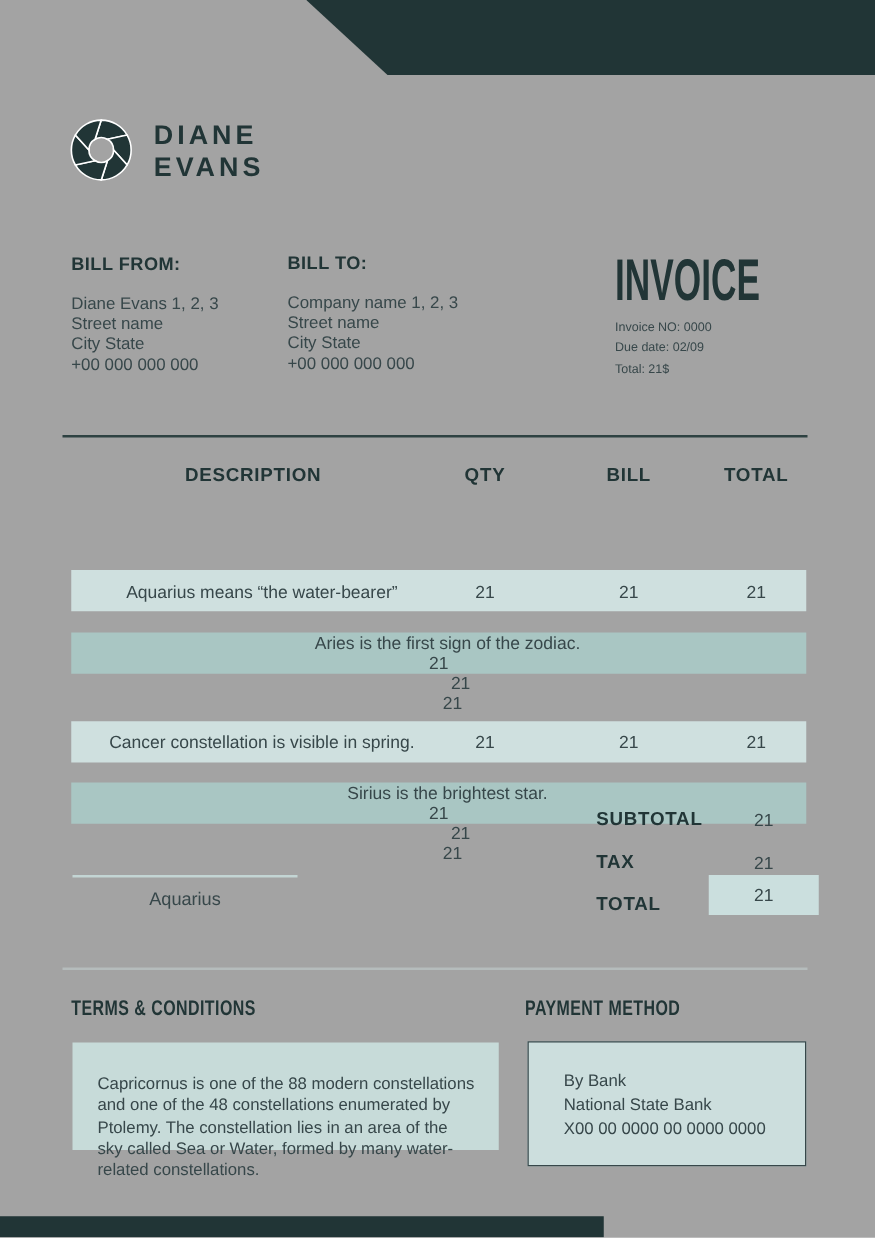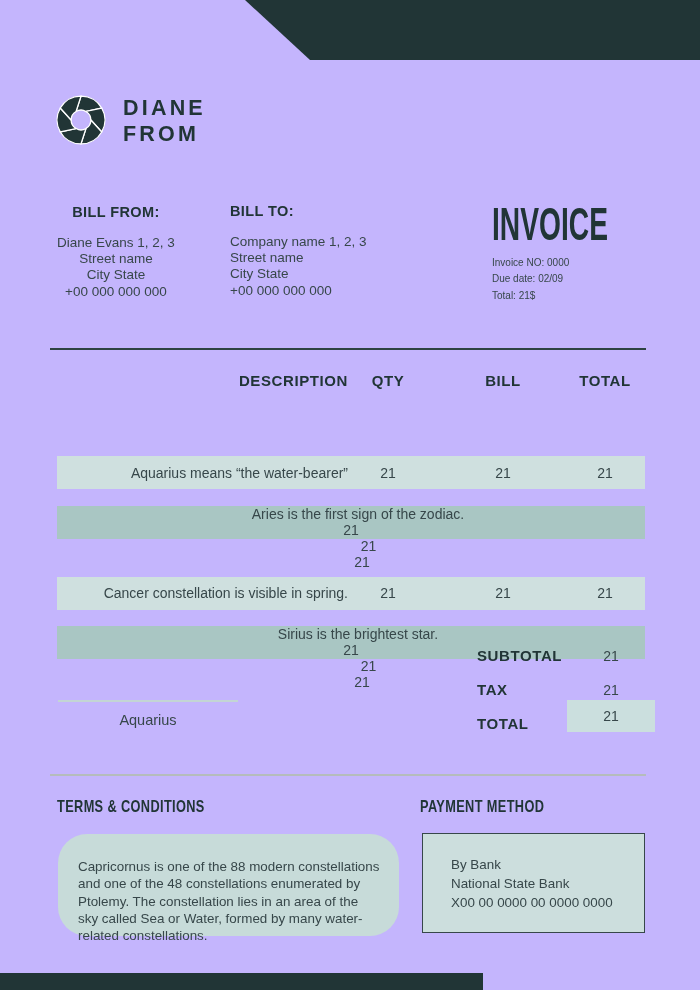--- a/index.html
+++ b/index.html
@@ -3,49 +3,49 @@
 <meta charset="utf-8">
 <style>
   :root{
     --dark:#213536; --row-light:#cfe0df; --row-dark:#a9c6c3;
     --total-box:#cbdfde; --terms-box:#c7dbd9; --pay-box:#ccdedd;
     --divider-dark:#2e4242; --divider-light:#b5bcbc;
     --body-text:#37474a; --signature-line:#c3d5d4;
   }
   *{margin:0;padding:0;box-sizing:border-box;}
   body{background:#e8e8e8;font-family:"Liberation Sans",sans-serif;}
-  .page{position:relative;width:700px;height:990px;background:#c4b5fd;overflow:hidden;margin:0 auto;color:var(--dark);}
+  .page{position:relative;width:700px;height:990px;background:#a3a3a3;overflow:hidden;margin:0 auto;color:var(--dark);}
 
   
   .top-shape{position:absolute;top:0;left:0;width:700px;height:60px;background:var(--dark);
     clip-path:polygon(245px 0,700px 0,700px 60px,310px 60px);}
   .bottom-bar{position:absolute;top:973px;left:0;width:483px;height:17px;background:var(--dark);}
 
   
   .brand{position:absolute;left:55px;top:94px;display:flex;align-items:flex-start;}
   .brand svg{width:52px;height:52px;color:var(--dark);}
   .brand-name{margin-left:16px;font-size:21.5px;font-weight:bold;letter-spacing:3.2px;line-height:26px;padding-top:1px;}
 
   
   .info-head{font-size:14.5px;font-weight:bold;letter-spacing:.4px;color:var(--dark);}
   .addr{margin-top:15px;font-size:13.5px;line-height:16.2px;color:var(--body-text);}
-  .bill-from{position:absolute;left:57px;top:204px;text-align:center;}
+  .bill-from{position:absolute;left:57px;top:204px;}
   .bill-to{position:absolute;left:230px;top:203px;}
   .invoice-block{position:absolute;left:492px;top:200px;}
   .invoice-title{font-size:47px;font-weight:800;line-height:1;letter-spacing:0;
     transform:scaleX(.6);transform-origin:left top;white-space:nowrap;color:var(--dark);}
   .invoice-meta{margin-top:8px;font-size:10px;line-height:16.3px;color:var(--body-text);}
 
   
   .divider1{position:absolute;left:50px;top:348px;width:596px;height:1.5px;background:var(--divider-dark);}
   .divider2{position:absolute;left:50px;top:774px;width:596px;height:1.5px;background:var(--divider-light);}
 
   
   .cols{display:flex;align-items:center;}
-  .c-desc{flex:1;text-align:right;}
+  .c-desc{flex:1;text-align:center;}
   .c-qty{width:80px;text-align:center;}
   .c-price{width:80px;margin-left:35px;text-align:center;}
   .c-total{width:80px;margin-left:22px;text-align:center;}
   .thead{position:absolute;left:57px;top:372px;width:588px;font-size:15px;font-weight:bold;letter-spacing:.6px;color:var(--dark);}
   .tbody{position:absolute;left:57px;top:418px;width:588px;}
   .row{height:33px;margin-bottom:16.5px;font-size:14px;color:var(--body-text);}
   .row .c-desc{padding-left:14px;}
   .row--light{background:var(--row-light);margin-top:38px;}
   .row--dark{background:var(--row-dark);flex-direction:column;}
 
@@ -58,22 +58,22 @@
 
   
   .sig-line{position:absolute;left:58px;top:700px;width:180px;height:2px;background:var(--signature-line);}
   .sig-label{position:absolute;left:58px;top:712px;width:180px;text-align:center;font-size:14.5px;color:var(--body-text);}
 
   
   .sec-head{position:absolute;font-size:17px;font-weight:800;letter-spacing:.5px;
     transform:scaleX(.75);transform-origin:left top;white-space:nowrap;color:var(--dark);}
   .terms-head{left:57px;top:797px;}
   .pay-head{left:420px;top:797px;}
-  .terms-box{position:absolute;left:58px;top:834px;width:341px;height:102px;background:var(--terms-box);
-    padding:24px 18px 0 20px;font-size:13.4px;line-height:17.3px;color:var(--body-text);border-radius:29px;}
+  .terms-box{position:absolute;left:58px;top:834px;width:341px;height:86px;background:var(--terms-box);
+    padding:24px 18px 0 20px;font-size:13.4px;line-height:17.3px;color:var(--body-text);}
   .pay-box{position:absolute;left:422px;top:833px;width:223px;height:100px;background:var(--pay-box);
     border:1.5px solid var(--body-text);padding:21px 26px 0 28px;font-size:13.4px;line-height:19px;color:var(--body-text);}
 </style>
 </head>
 <body>
 
 <div class="page">
 
   <div class="top-shape"></div>
 
@@ -83,21 +83,21 @@
         <path d="M50 4 A46 46 0 0 1 89.84 27 L59.5 33.55 A19 19 0 0 0 40.5 33.55 Z"></path>
         <path d="M50 4 A46 46 0 0 1 89.84 27 L59.5 33.55 A19 19 0 0 0 40.5 33.55 Z" transform="rotate(60 50 50)"></path>
         <path d="M50 4 A46 46 0 0 1 89.84 27 L59.5 33.55 A19 19 0 0 0 40.5 33.55 Z" transform="rotate(120 50 50)"></path>
         <path d="M50 4 A46 46 0 0 1 89.84 27 L59.5 33.55 A19 19 0 0 0 40.5 33.55 Z" transform="rotate(180 50 50)"></path>
         <path d="M50 4 A46 46 0 0 1 89.84 27 L59.5 33.55 A19 19 0 0 0 40.5 33.55 Z" transform="rotate(240 50 50)"></path>
         <path d="M50 4 A46 46 0 0 1 89.84 27 L59.5 33.55 A19 19 0 0 0 40.5 33.55 Z" transform="rotate(300 50 50)"></path>
       </g>
     </svg>
     <div class="brand-name">
       <div>DIANE</div>
-      <div>FROM</div>
+      <div>EVANS</div>
     </div>
   </div>
 
   <div class="bill-from">
     <div class="info-head">BILL FROM:</div>
     <div class="addr">
       <div>Diane Evans 1, 2, 3</div>
       <div>Street name</div>
       <div>City State</div>
       <div>+00 000 000 000</div>

